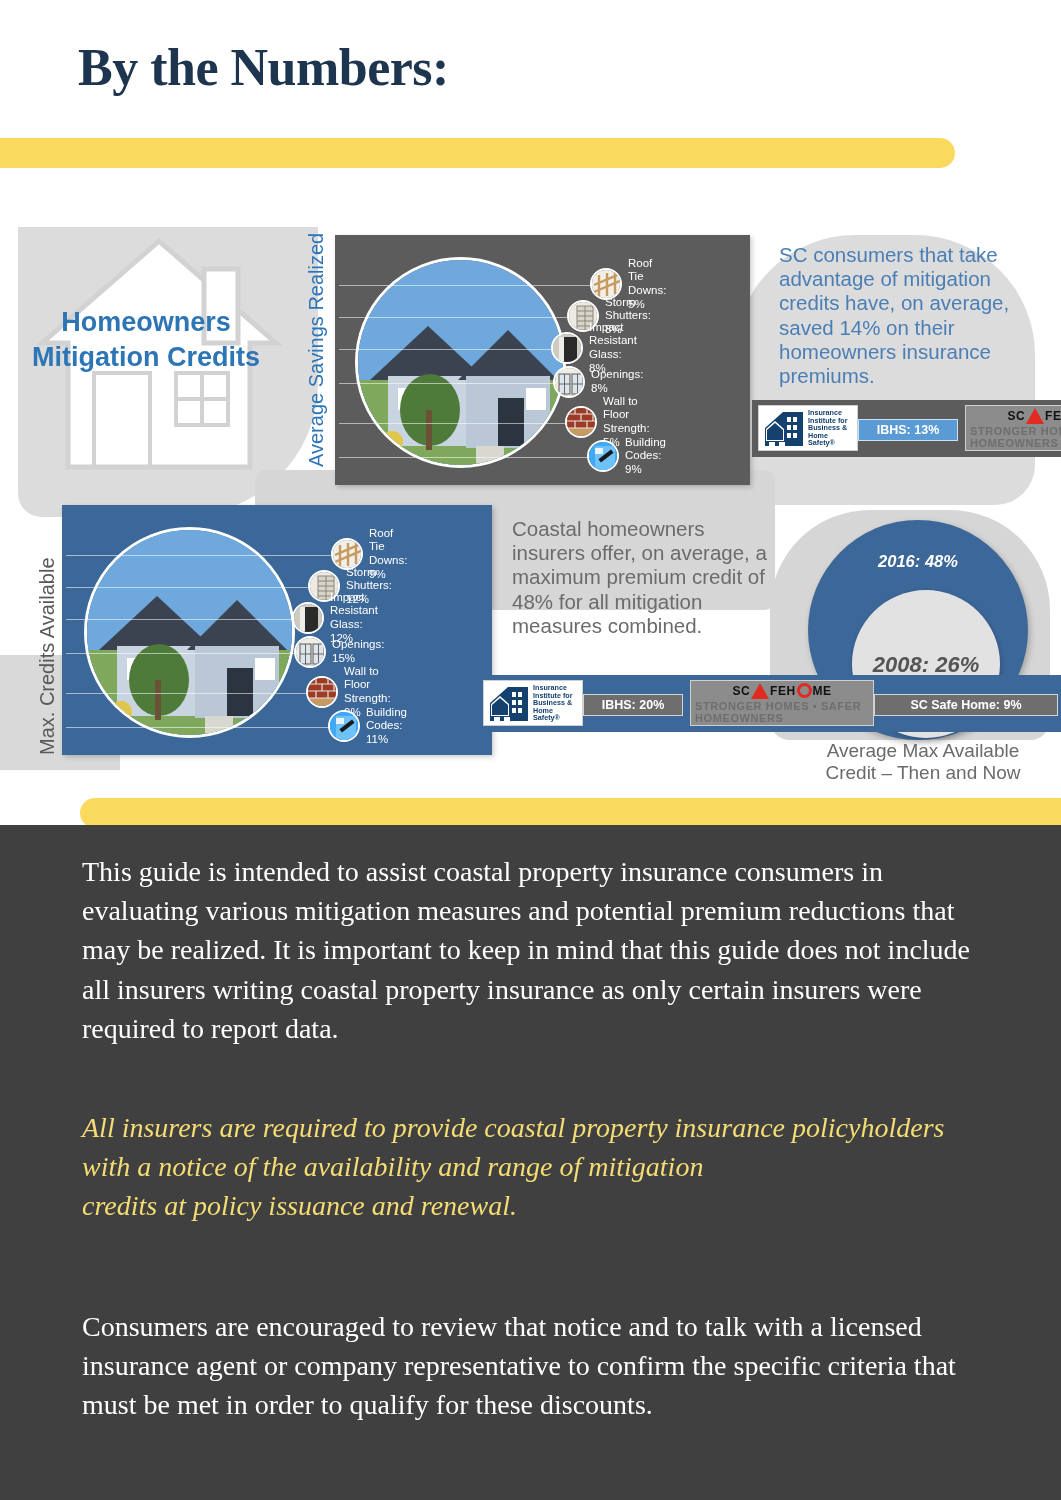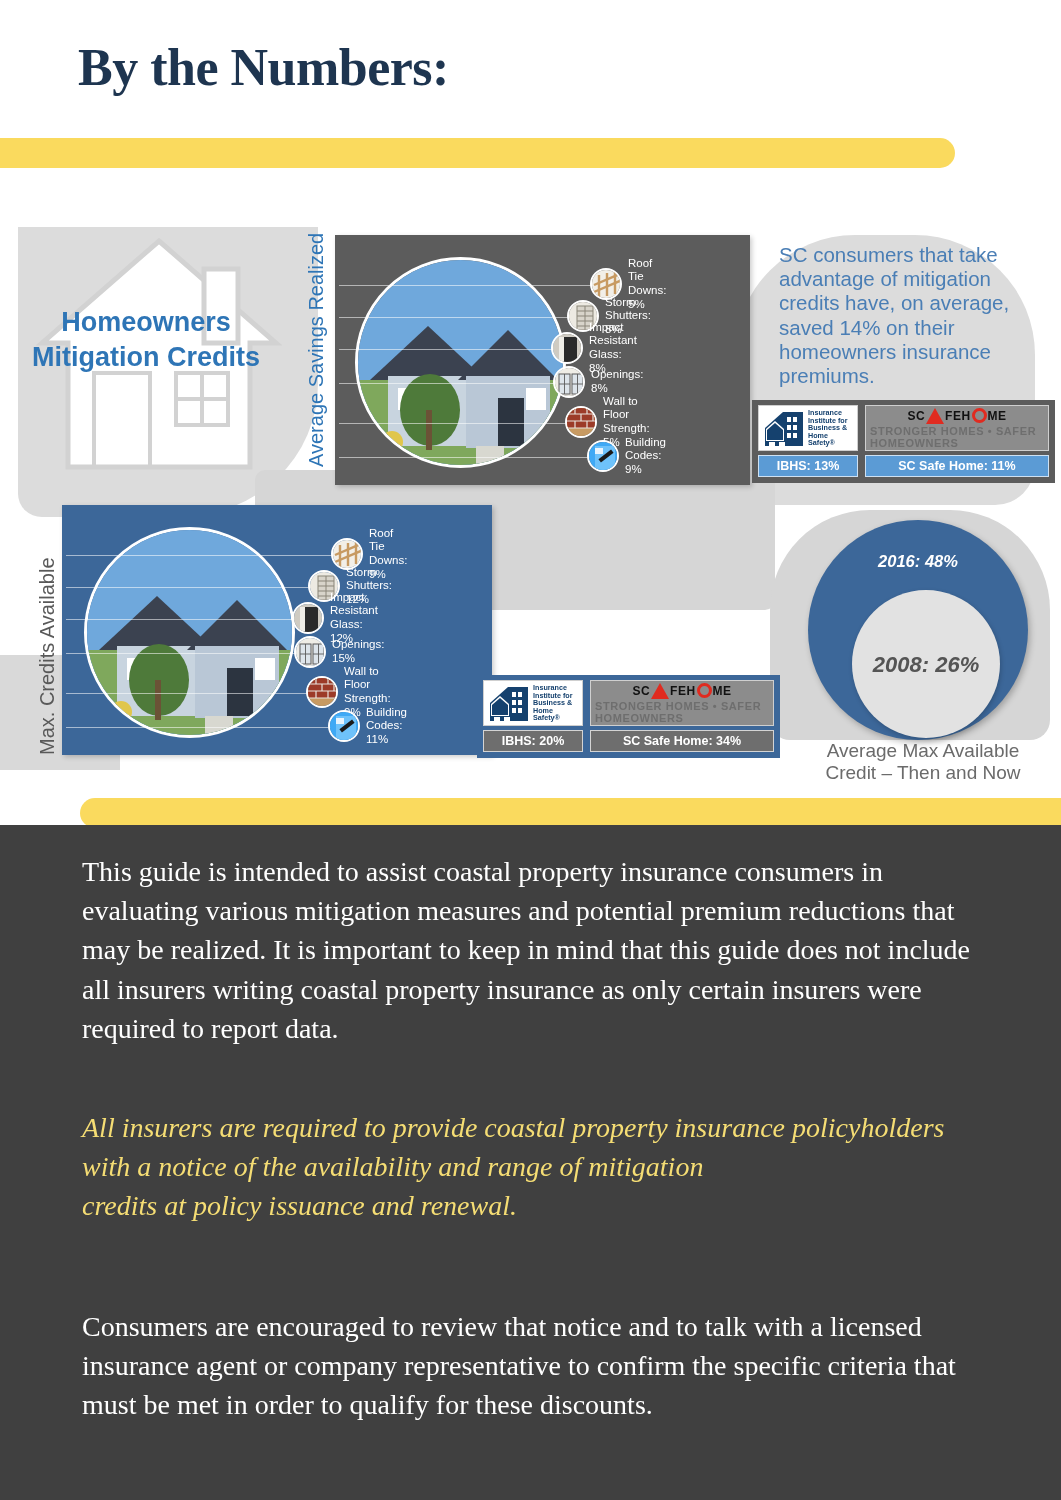--- a/index.html
+++ b/index.html
@@ -242,21 +242,21 @@
   #logo-group-top {
     left: 752px;
     top: 185px;
     background: #5C5C5C;
   }
   #logo-group-bottom {
     left: 477px;
     top: 460px;
     background: #3C6799;
   }
-  .logo-cell { display: flex; flex-direction: column; align-items: center; }
+  .logo-cell { display: flex; align-items: center; }
   .logo-box {
     background: #ffffff;
     border: 1px solid #cfcfcf;
     box-sizing: border-box;
     display: flex;
     align-items: center;
     height: 46px;
     padding: 2px 4px;
     overflow: hidden;
   }
@@ -695,20 +695,21 @@
               <rect x="9" y="12" width="16" height="4" transform="rotate(-38 17 14)" fill="#1A1A1A"></rect>
               <polygon points="6,6 14,6 14,12 6,12" fill="#E8F4FD"></polygon>
             </svg>
         </span>
         <span class="measure-text">Building
 Codes: 11%</span>
       </div>
     </div>
   </div>
 
+  <div class="callout" id="callout-bottom">Coastal homeowners insurers offer, on average, a maximum premium credit of 48% for all mitigation measures combined.</div>
 
   <div class="logo-group" id="logo-group-bottom">
     <div class="logo-cell">
       <div class="logo-box ibhs-box">
         <svg class="ibhs-mark" viewBox="0 0 42 40">
           <polygon points="2,20 2,38 40,38 40,4 20,4" fill="#15416E"></polygon>
           <polygon points="3,21 12,13 21,21 21,33 3,33" fill="#ffffff"></polygon>
           <polygon points="4,22 12,15 20,22 20,32 4,32" fill="#15416E"></polygon>
           <g fill="#ffffff">
               <rect x="24" y="9" width="4" height="5"></rect>
@@ -727,21 +728,21 @@
 Home
 Safety®</span>
       </div>
       <div class="stat-chip chip-ibhs">IBHS: 20%</div>
     </div>
     <div class="logo-cell">
       <div class="logo-box safehome-box">
         <span class="safehome-top">SC<span class="tri-a"></span>FEH<span class="o-hurricane"></span>ME</span>
         <span class="safehome-sub">STRONGER HOMES • SAFER HOMEOWNERS</span>
       </div>
-      <div class="stat-chip chip-safehome">SC Safe Home: 34%</div>
+      <div class="stat-chip chip-safehome">SC Safe Home: 9%</div>
     </div>
   </div>
 
   <div id="circle-chart">
     <div id="circle-outer"></div>
     <div id="circle-inner"></div>
     <div id="label-2016">2016: 48%</div>
     <div id="label-2008">2008: 26%</div>
   </div>
   <div id="chart-caption">Average Max Available

